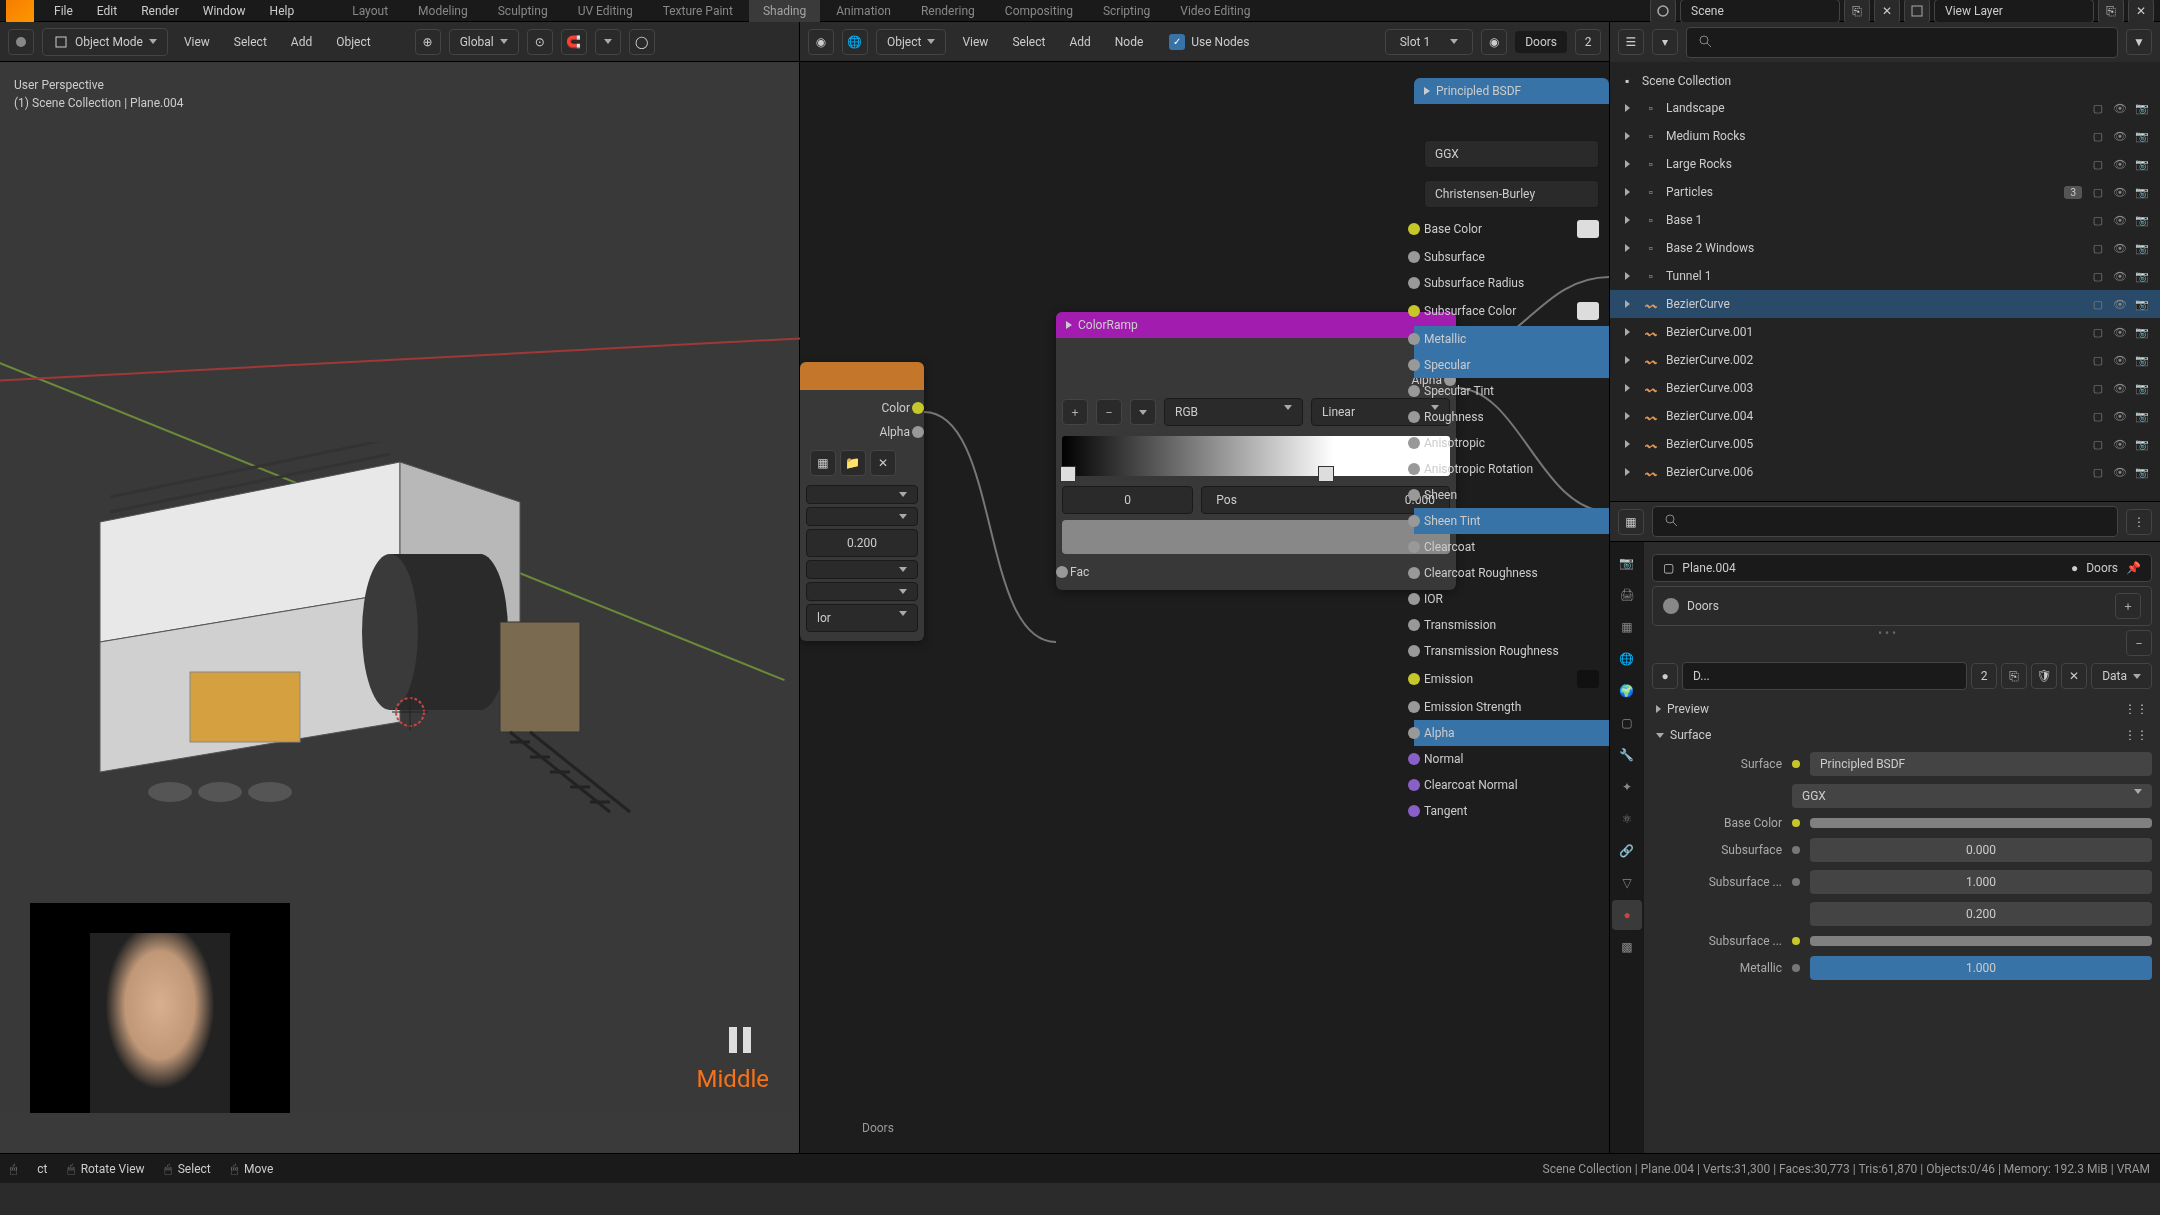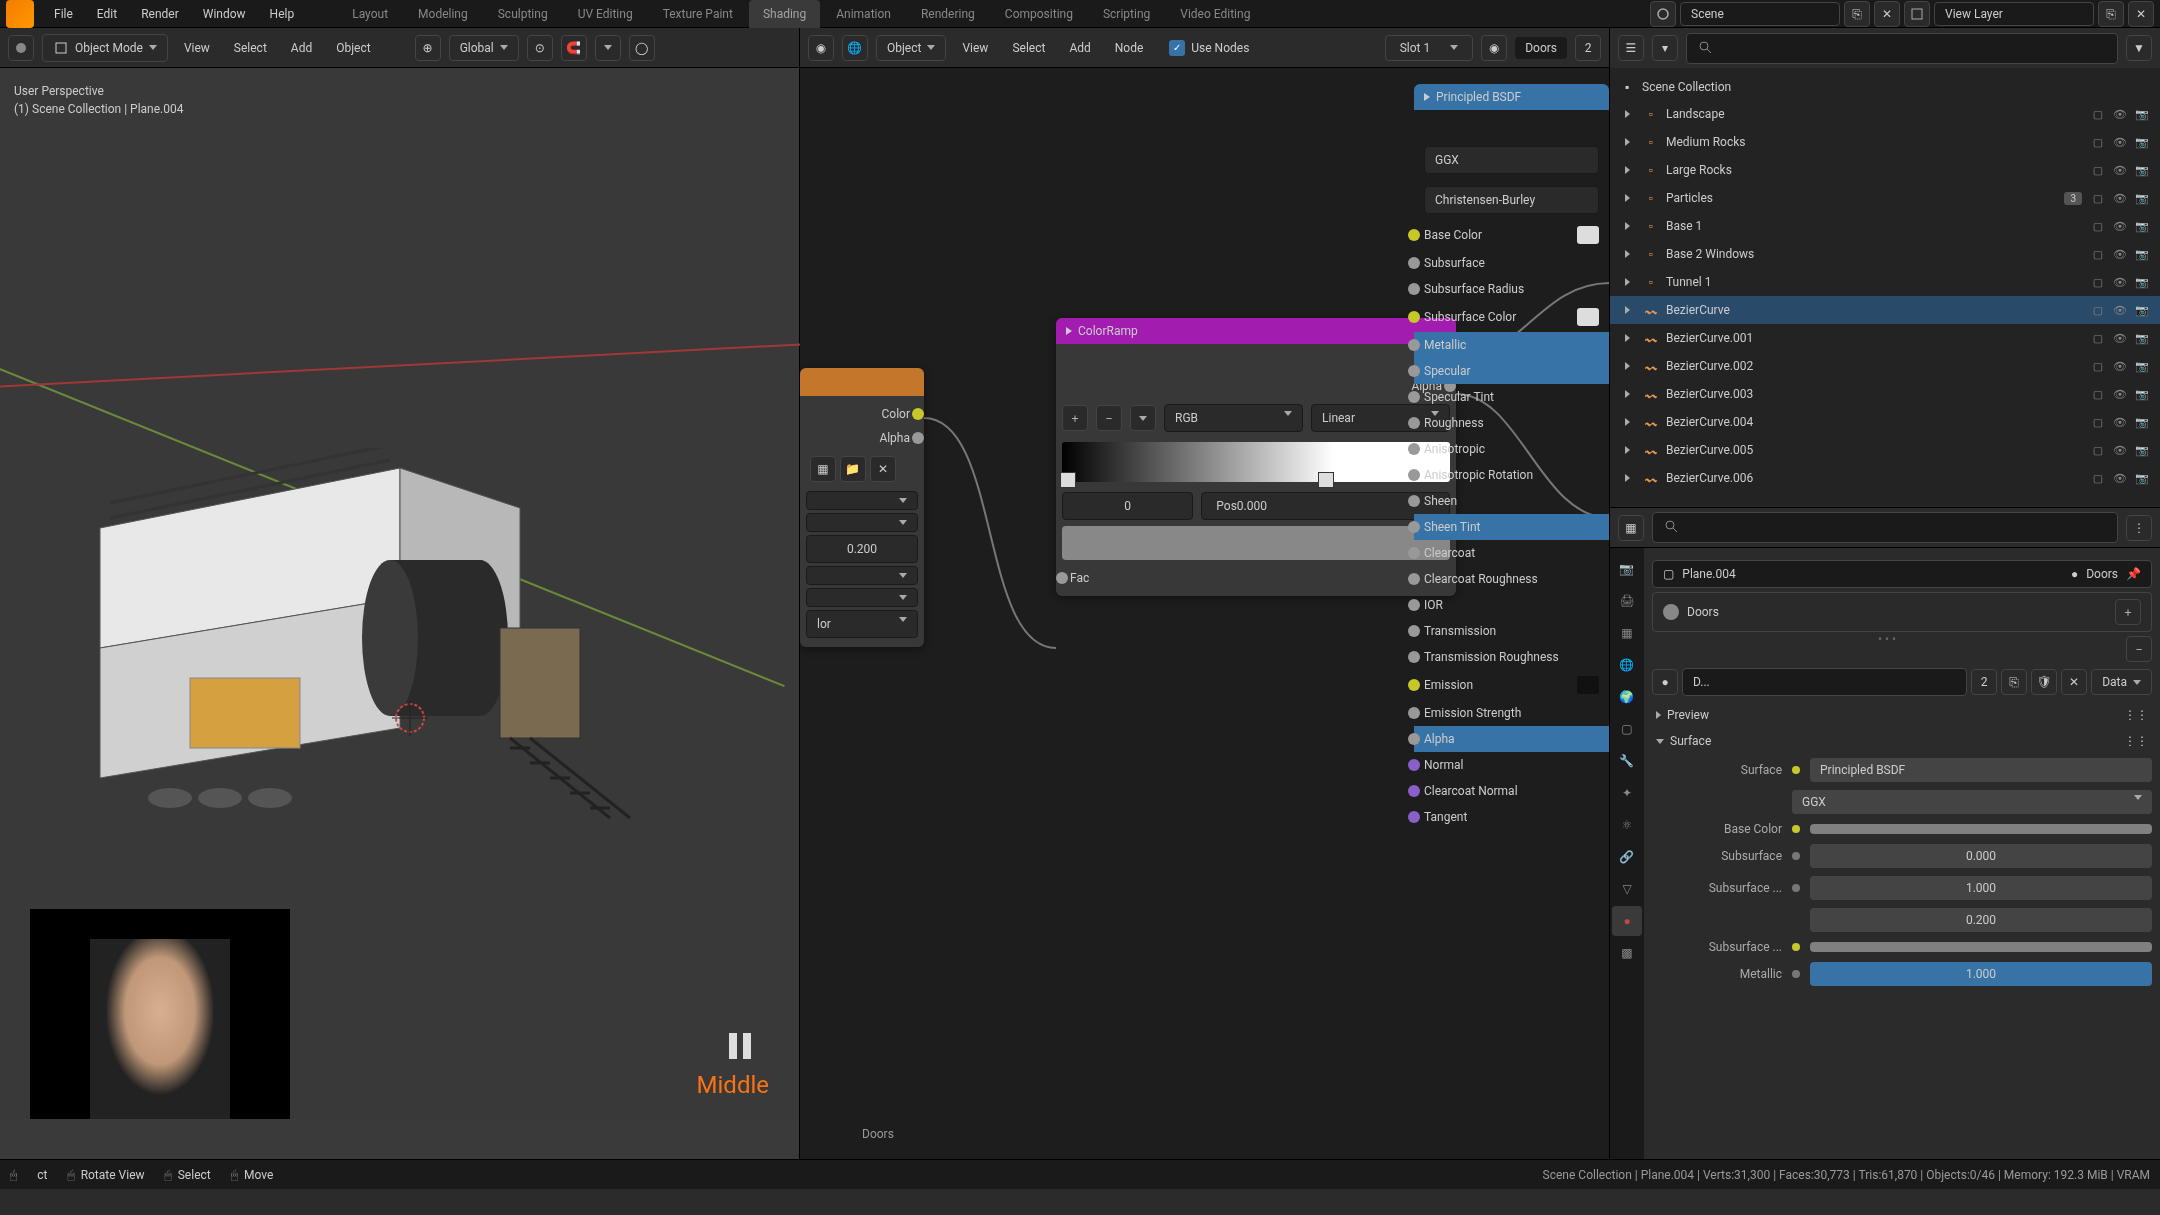--- a/index.html
+++ b/index.html
@@ -1,17 +1,17 @@
 <!DOCTYPE html>
 <html><head>
 <meta charset="utf-8">
 <style>
 *{margin:0;padding:0;box-sizing:border-box;font-family:-apple-system,BlinkMacSystemFont,"Segoe UI",Roboto,sans-serif;font-size:12px;color:#ccc;user-select:none}
 body{background:#2b2b2b;width:2160px;height:1215px;overflow:hidden;position:relative}
-.topbar{height:28px;background:#1a1a1a;display:flex;align-items:center;border-bottom:1px solid #000}
+.topbar{height:22px;background:#1a1a1a;display:flex;align-items:center;border-bottom:1px solid #000}
 .logo{width:28px;height:28px;margin:0 6px;background:linear-gradient(135deg,#f57c00,#ff9800);border-radius:4px}
 .menu-main{display:flex;gap:4px;padding:0 4px}
 .menu-main>span{padding:6px 10px;cursor:pointer}
 .workspace-tabs{display:flex;margin-left:30px;gap:2px}
 .workspace-tabs>span{padding:7px 14px;color:#888;cursor:pointer;border-radius:4px 4px 0 0}
 .workspace-tabs>span.active{background:#3a3a3a;color:#a3a3a3}
 .topbar-right{margin-left:auto;display:flex;align-items:center;gap:4px;padding-right:6px}
 .scene-field{background:#1a1a1a;border:1px solid #444;padding:4px 10px;width:160px;border-radius:4px}
 .icon-btn{width:26px;height:26px;background:#2a2a2a;border:1px solid #444;border-radius:4px;display:flex;align-items:center;justify-content:center;cursor:pointer}
 .main{display:flex;height:1131px}
@@ -328,21 +328,21 @@
                 <span>Linear</span>
                 <span class="chev"></span>
               </div>
           </div>
           <div class="gradient-bar">
             <div class="gstop" style="left:-2px"></div>
             <div class="gstop" style="left:66%"></div>
           </div>
           <div class="tool-row">
             <div class="node-field" style="flex:0.5">0</div>
-            <div class="node-field" style="flex:1;display:flex;padding:6px 14px">
+            <div class="node-field" style="flex:1;display:flex;justify-content:space-between;padding:6px 14px">
                 <span>Pos</span>
                 <span>0.000</span>
               </div>
           </div>
           <div class="colorswatch"></div>
           <div class="node-row">
               <div class="socket sock-grey sock-in"></div>
               <span>Fac</span>
             </div>
         </div>

